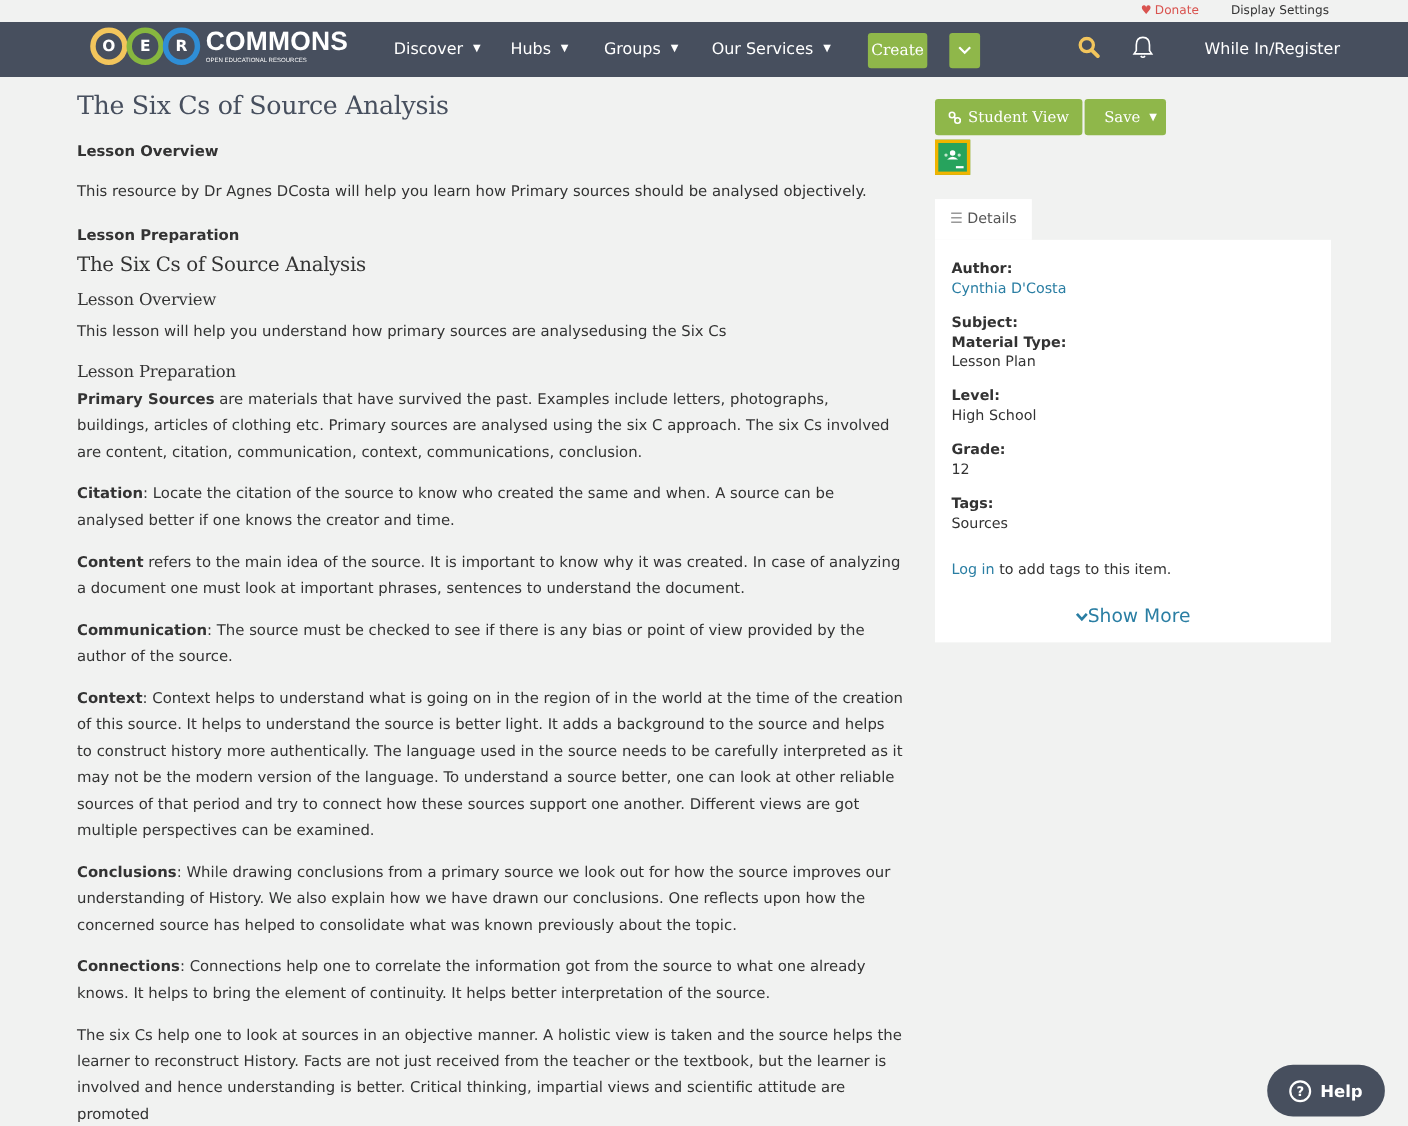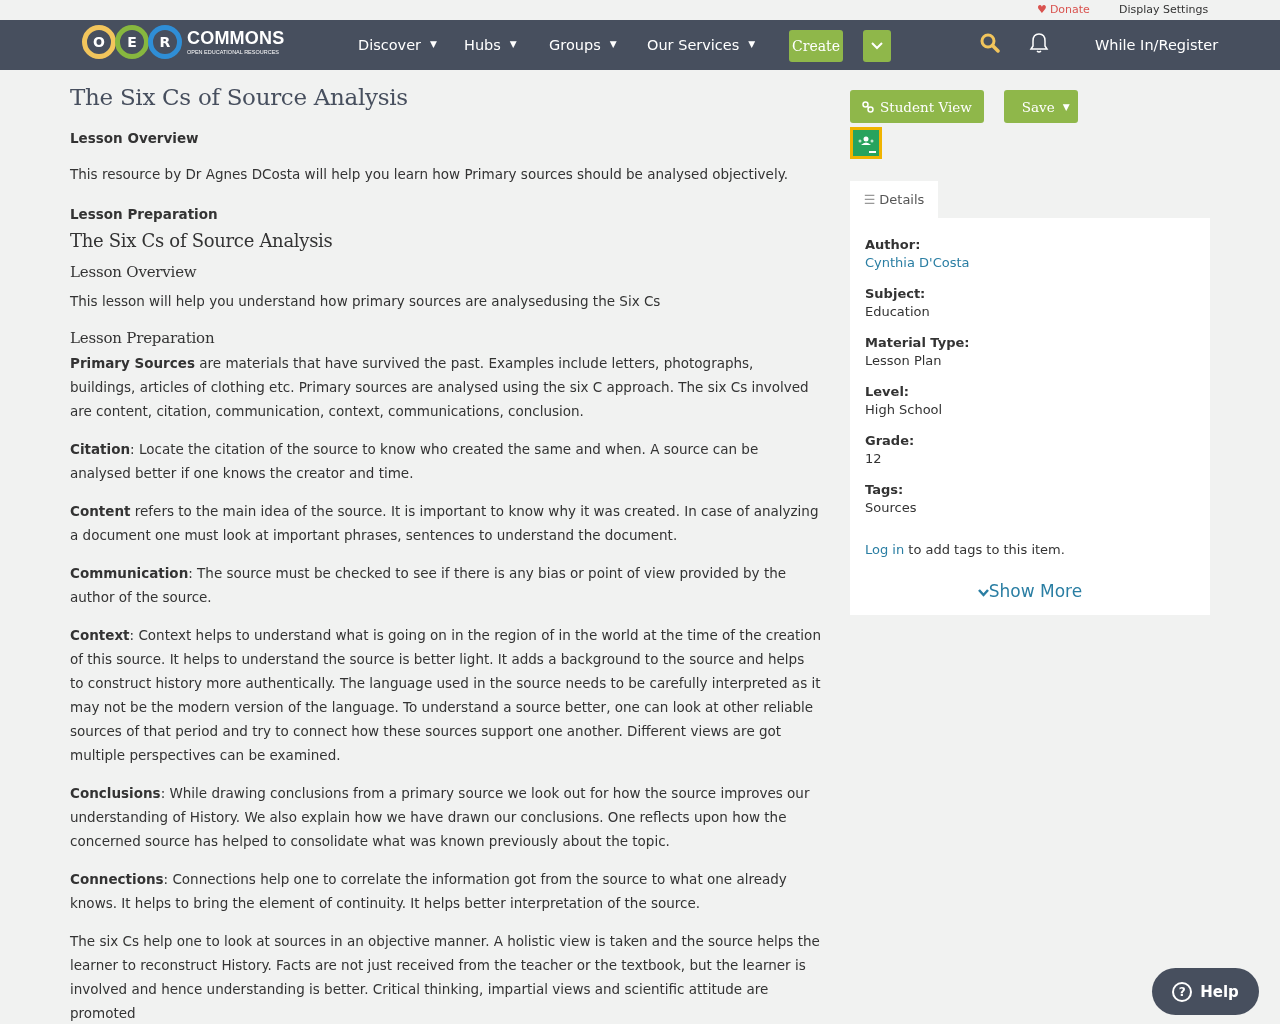--- a/index.html
+++ b/index.html
@@ -7,38 +7,38 @@
 body{background:#f1f2f1;font-family:"DejaVu Sans",sans-serif;color:#333;position:relative}
 .topbar{height:20px;background:#f1f2f1;position:relative;font-size:11px}
 .topbar .donate{position:absolute;left:1037px;top:3px;color:#d9534f}
 .topbar .donate .heart{font-size:11px;margin-right:3px}
 .topbar .display{position:absolute;left:1119px;top:3px;color:#333}
 .nav{height:50px;background:#474f5e;position:relative}
 .logo{position:absolute;left:82px;top:5px;display:flex;align-items:center}
 .circ{width:34px;height:34px;border-radius:50%;border:5px solid;background:#474f5e;display:flex;align-items:center;justify-content:center;color:#fff;font-weight:bold;font-size:14px;margin-right:-1px}
 .circ.o{border-color:#f2c55c}.circ.e{border-color:#87b73f}.circ.r{border-color:#2f8ed6}
 .logo-text{margin-left:6px;color:#fff;line-height:1}
-.logo-text .big{font-size:18px;font-weight:bold;letter-spacing:0.2px;font-family:"Liberation Sans",sans-serif}
+.logo-text .big{font-size:24px;font-weight:bold;letter-spacing:0.2px;font-family:"Liberation Sans",sans-serif}
 .logo-text .small{font-size:5.5px;margin-top:3px;font-family:"Liberation Sans",sans-serif}
 .menu{position:absolute;top:0;height:50px;display:flex;align-items:center;color:#fff;font-size:14.5px}
 .menu .chev{font-size:9px;margin-left:9px;display:inline-block;transform:translateY(-1px)}
 .create{position:absolute;left:789px;top:10px;height:32px;width:54px;background:#8fb74a;border-radius:3px;color:#fff;font-size:14px;display:flex;align-items:center;justify-content:center;font-family:"DejaVu Serif",serif}
 .create-dd{position:absolute;left:863px;top:10px;width:28px;height:32px;background:#8fb74a;border-radius:3px;color:#fff;display:flex;align-items:center;justify-content:center}
 .search-ic{position:absolute;left:980px;top:34px;transform:translateY(-50%)}
 .bell-ic{position:absolute;left:1029px;top:34px;transform:translateY(-50%)}
 .signin{position:absolute;left:1095px;top:0;height:50px;display:flex;align-items:center;color:#fff;font-size:14.5px}
 .main{position:absolute;left:70px;top:84px;width:752px}
 h1.title{font-family:"DejaVu Serif",serif;font-weight:normal;font-size:23px;color:#474f5e;margin-bottom:20px;letter-spacing:-0.3px}
 .h4{font-weight:bold;font-size:13.5px;color:#333;margin-bottom:16px}
 .p{font-size:13.5px;line-height:24px;color:#333;margin-bottom:14px}
 .h2s{font-family:"DejaVu Serif",serif;font-size:18px;color:#333;margin:8px 0 12px;letter-spacing:-0.3px}
 .h3s{font-family:"DejaVu Serif",serif;font-size:15px;color:#333;margin:8px 0 8px;letter-spacing:-0.2px}
 .p b{font-weight:bold}
 .side{position:absolute;left:850px;top:90px;width:360px}
-.btnrow{display:flex;gap:20px}
+.btnrow{display:flex;gap:2px}
 .gbtn{background:#8fb74a;color:#fff;height:33px;border-radius:3px;display:flex;align-items:center;padding:0 12px;font-family:"DejaVu Serif",serif;font-size:13.5px}
 .gbtn .ic{margin-right:6px}
 .classroom{margin-top:4px;width:32px;height:32px;border:3px solid #f0b400;background:#27a35d;position:relative}
 .tab{margin-top:22px;width:88px;height:37px;background:#fff;display:flex;align-items:center;justify-content:center;font-size:13px;color:#555}
 .tab .ic{margin-right:4px;color:#999}
 .panel{background:#fff;padding:18px 15px 14px 15px;width:360px}
 .dl .lbl{font-weight:bold;font-size:13px;color:#333;line-height:18px}
 .dl .val{font-size:13px;color:#333;line-height:18px;margin-bottom:13px}
 .dl .val.link{color:#2a7ea3}
 .login{font-size:13px;margin-top:25px;color:#333}
@@ -151,21 +151,20 @@
   </div>
   <div class="tab">
     <span class="ic">☰</span>
     <span>Details</span>
   </div>
   <div class="panel">
     <div class="dl">
       <div class="lbl">Author:</div>
       <div class="val link">Cynthia D'Costa</div>
       <div class="lbl">Subject:</div>
-      <div class="val">Education</div>
       <div class="lbl">Material Type:</div>
       <div class="val">Lesson Plan</div>
       <div class="lbl">Level:</div>
       <div class="val">High School</div>
       <div class="lbl">Grade:</div>
       <div class="val">12</div>
       <div class="lbl">Tags:</div>
       <div class="val">Sources</div>
     </div>
     <div class="login"><span class="lnk">Log in</span><span> to add tags to this item.</span></div>

